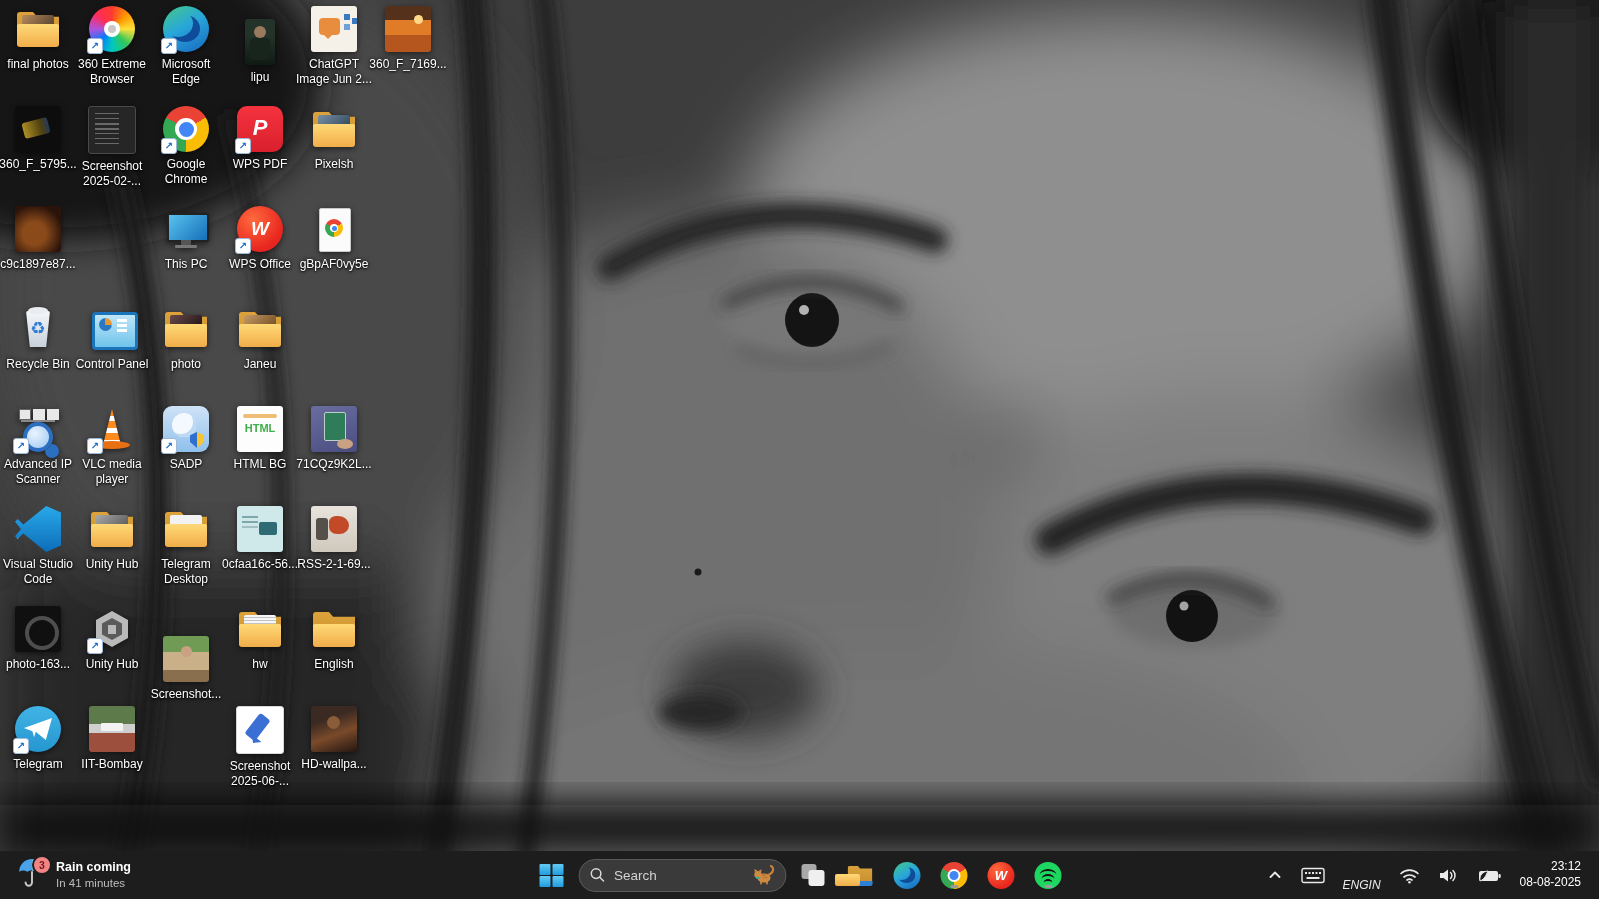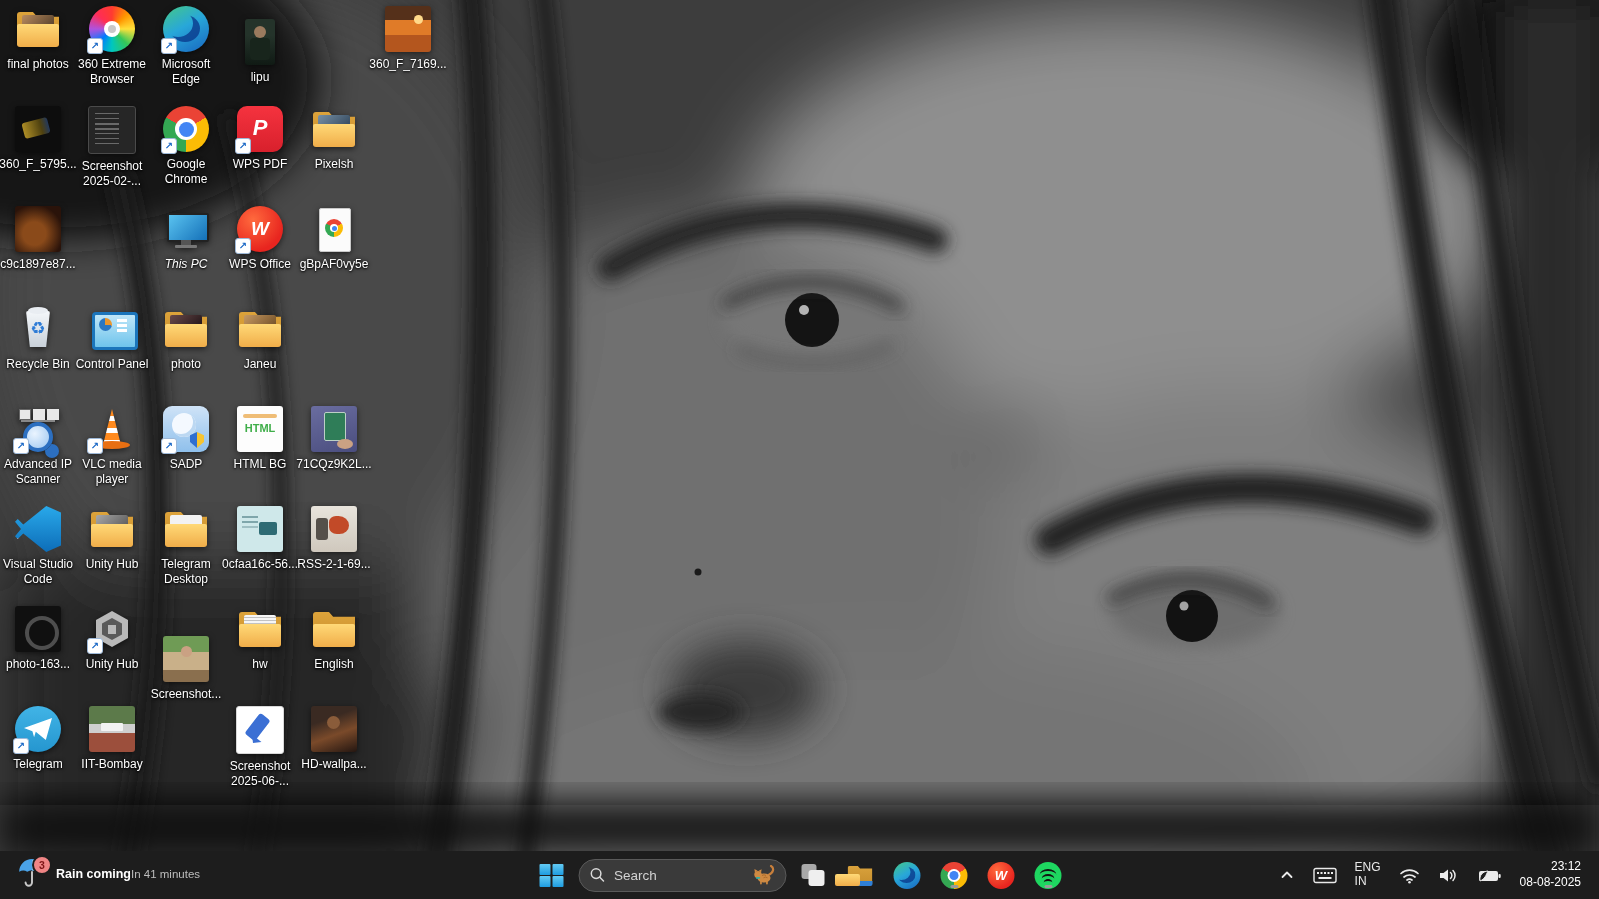--- a/index.html
+++ b/index.html
@@ -158,21 +158,21 @@
   .t-telegram{border-radius:50%;background:linear-gradient(180deg,#41b4e6,#2596cf);}
   .t-telegram .a{display:block;left:9px;top:12px;width:28px;height:22px;background:#fff;
       clip-path:polygon(0 45%,100% 0,78% 100%,42% 62%,36% 88%,30% 60%);}
 
   
   .taskbar{position:absolute;left:0;bottom:0;width:1599px;height:48px;background:#1d1d1d;z-index:5;}
   .weather{position:absolute;left:10px;top:0;height:48px;display:flex;align-items:center;gap:8px;padding:0 8px;border-radius:6px;}
   .umbwrap{position:relative;width:30px;height:32px;}
   .badge{position:absolute;right:-4px;top:-4px;width:16px;height:16px;border-radius:50%;background:#f08585;
       color:#7e1416;font-size:10.5px;font-weight:700;display:flex;align-items:center;justify-content:center;border:2px solid #1d1d1d;}
-  .wtxt{display:flex;flex-direction:row;line-height:1.25;}
+  .wtxt{display:flex;flex-direction:column;line-height:1.25;}
   .wtitle{color:#fff;font-size:12.5px;font-weight:700;}
   .wsub{color:#bdbdbd;font-size:11.5px;}
 
   .center{position:absolute;left:50%;top:0;transform:translateX(-50%);height:48px;display:flex;align-items:center;gap:7px;}
   .tbbtn{position:relative;width:40px;height:40px;border:none;background:transparent;border-radius:5px;display:flex;
       align-items:center;justify-content:center;padding:0;}
   .startlogo{width:23px;height:23px;display:grid;grid-template-columns:11px 11px;grid-template-rows:11px 11px;gap:1.5px;}
   .startlogo span{background:linear-gradient(180deg,#63cbf4,#1e9ce0);border-radius:1px;}
   .search{width:208px;height:33px;border-radius:17px;background:#3a3a3a;border:1px solid #5a5a5a;display:flex;
       align-items:center;gap:9px;padding:0 10px;box-sizing:border-box;}
@@ -192,21 +192,21 @@
       font-weight:700;font-style:italic;}
   .g-spotify{border-radius:50%;background:#1ed760;}
   .g-spotify i{position:absolute;left:50%;border:0 solid #121212;border-top-width:2.6px;border-radius:50%;display:block;}
   .g-spotify .s1{width:17px;height:10px;top:7px;margin-left:-8.5px;}
   .g-spotify .s2{width:13px;height:8px;top:12px;margin-left:-6.5px;}
   .g-spotify .s3{width:9px;height:6px;top:17px;margin-left:-4.5px;}
 
   .tray{position:absolute;right:0;top:0;height:48px;display:flex;align-items:center;gap:6px;padding-right:12px;}
   .trbtn{height:36px;border:none;background:transparent;border-radius:5px;display:flex;align-items:center;
       justify-content:center;padding:0 6px;color:#eaeaea;}
-  .lang{display:flex;flex-direction:column;align-items:flex-start;line-height:1.15;font-size:12px;color:#eaeaea;font-weight:400;}
+  .lang{display:flex;align-items:flex-end;line-height:1.15;font-size:12px;color:#eaeaea;font-weight:400;font-style:italic;}
   .clock{display:flex;flex-direction:column;align-items:flex-end;line-height:1.3;font-size:12px;color:#fff;}
 </style>
 </head>
 <body>
 
 <svg class="wall" viewBox="0 0 1599 899" preserveAspectRatio="none">
   <defs>
     <filter id="b8" x="-50%" y="-50%" width="200%" height="200%">
         <feGaussianBlur stdDeviation="8"></feGaussianBlur>
       </filter>
@@ -284,20 +284,29 @@
       <div class="lab">Microsoft
 Edge</div>
     </div>
     <div class="cell" style="left: 222px; top: 19px;">
       <div class="art t-img-lipu">
         <span class="a"></span>
         <span class="b"></span>
       </div>
       <div class="lab">lipu</div>
     </div>
+    <div class="cell" style="left: 296px; top: 6px;">
+      <div class="art t-img-chatgpt">
+        <span class="a"></span>
+        <span class="b"></span>
+        <span class="c"></span>
+      </div>
+      <div class="lab">ChatGPT
+Image Jun 2...</div>
+    </div>
     <div class="cell" style="left: 370px; top: 6px;">
       <div class="art t-img-sunset">
         <span class="a"></span>
       </div>
       <div class="lab">360_F_7169...</div>
     </div>
     <div class="cell" style="left: 0px; top: 106px;">
       <div class="art t-img-5795">
         <span class="a"></span>
       </div>
@@ -328,21 +337,21 @@
     <div class="cell" style="left: 296px; top: 106px;">
       <div class="art t-folder-pixelsh">
         <span class="a"></span>
       </div>
       <div class="lab">Pixelsh</div>
     </div>
     <div class="cell" style="left: 0px; top: 206px;">
       <div class="art t-img-c9c"></div>
       <div class="lab">c9c1897e87...</div>
     </div>
-    <div class="cell" style="left: 148px; top: 206px; font-style: italic;">
+    <div class="cell" style="left: 148px; top: 206px;">
       <div class="art t-thispc">
         <span class="a"></span>
         <span class="b"></span>
         <span class="c"></span>
       </div>
       <div class="lab">This PC</div>
     </div>
     <div class="cell" style="left: 222px; top: 206px;">
       <div class="art t-wpsoffice">
         <span class="sc">↗</span>

